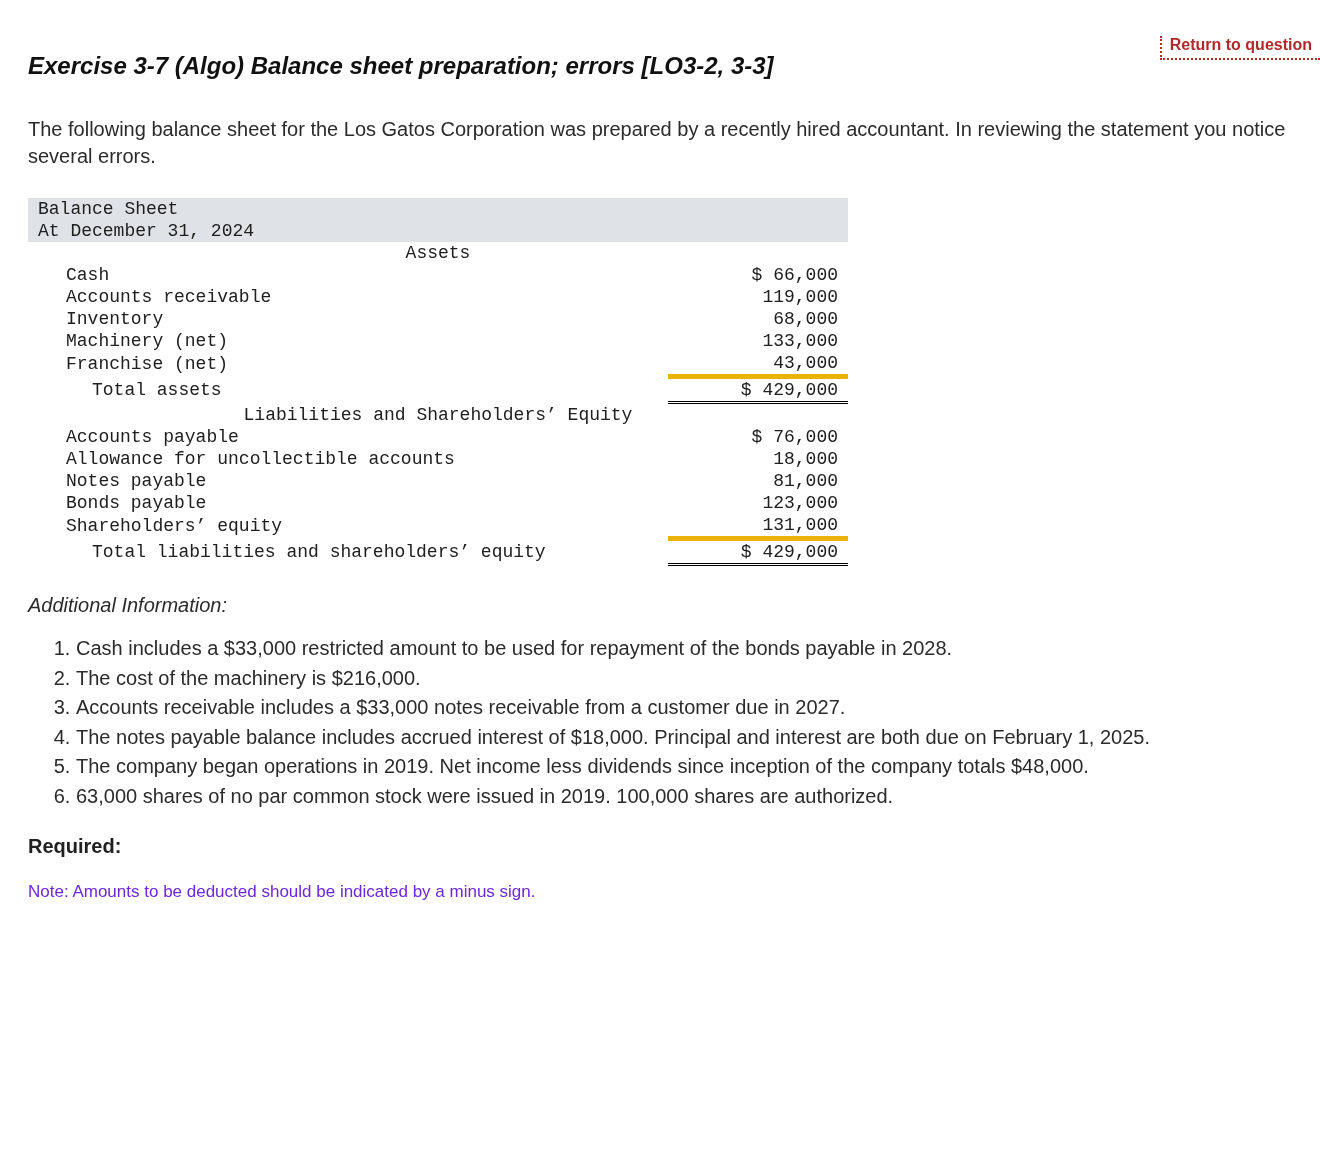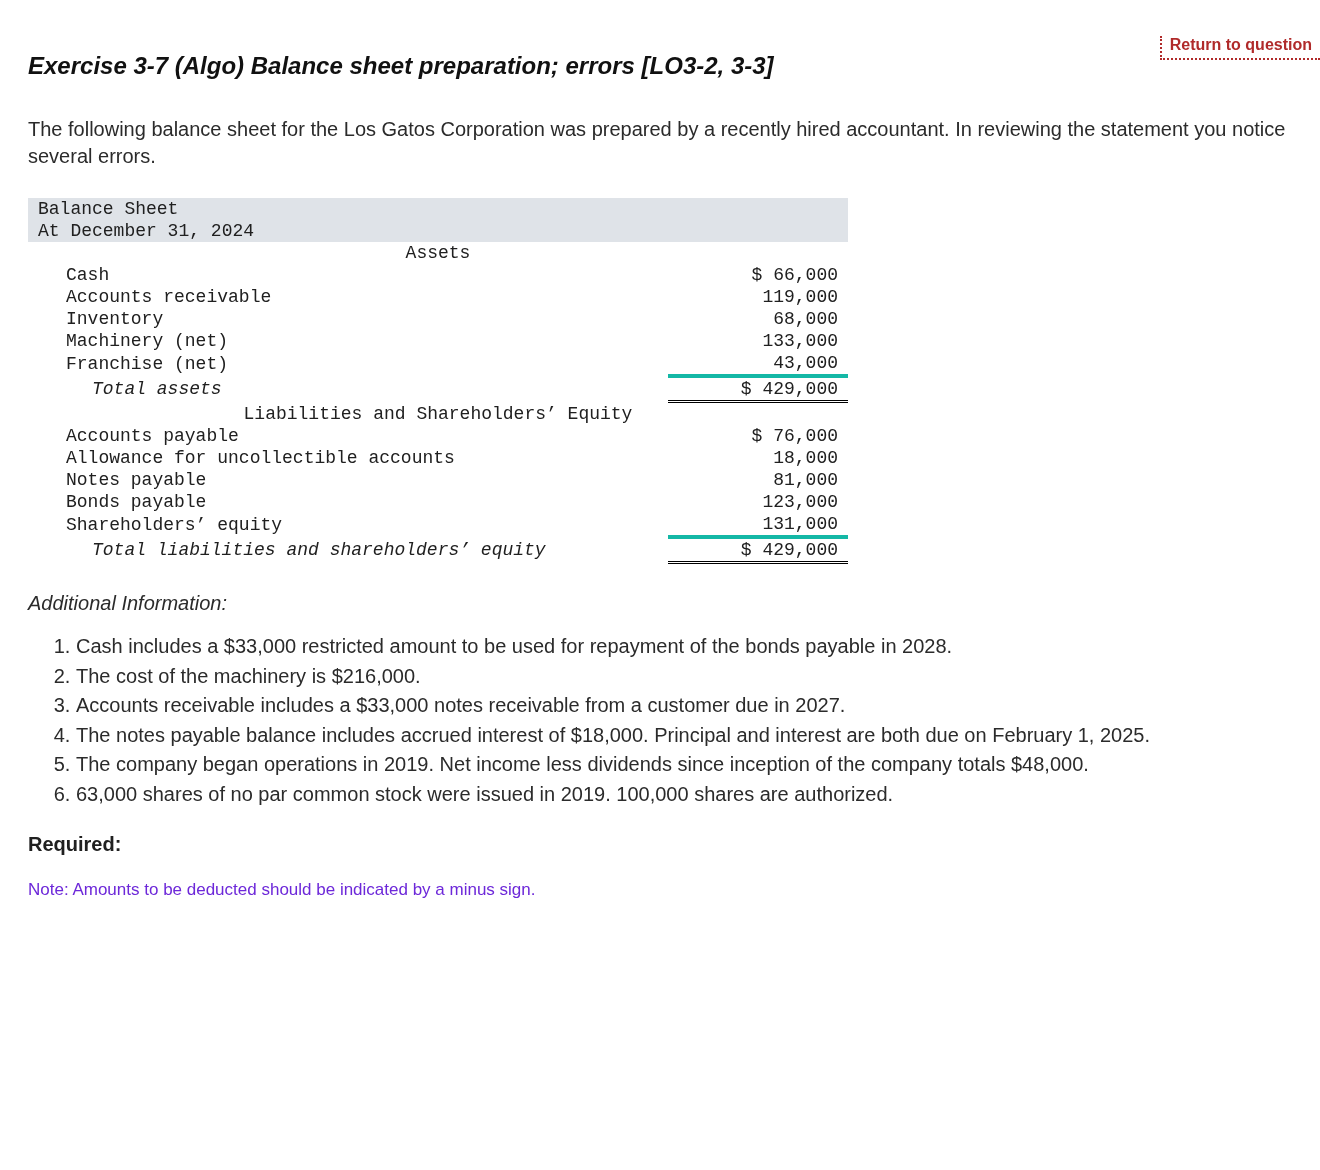--- a/index.html
+++ b/index.html
@@ -58,28 +58,28 @@
   }
   .bs-header-row td {
     background: #dfe3e8;
     text-align: center;
     font-family: "Courier New", Courier, monospace;
   }
   .section-label td {
     font-weight: bold;
   }
   .indent1 { padding-left: 38px !important; }
-  .indent2 { padding-left: 64px !important; font-style: italic; }
+  .indent2 { padding-left: 64px !important; }
   .amt {
     text-align: right !important;
     white-space: pre;
     font-family: "Courier New", Courier, monospace;
   }
   .amt-col { width: 160px; }
-  .underline { border-bottom: 1px solid #eab308; }
+  .underline { border-bottom: 5px solid #eab308; }
   .dbl-underline {
     border-bottom: 3px double #000;
     border-top: 4px solid #14b8a6;
   }
   .addl {
     margin-top: 28px;
     font-style: italic;
     font-size: 20px;
     color: #2b2b2b;
   }

